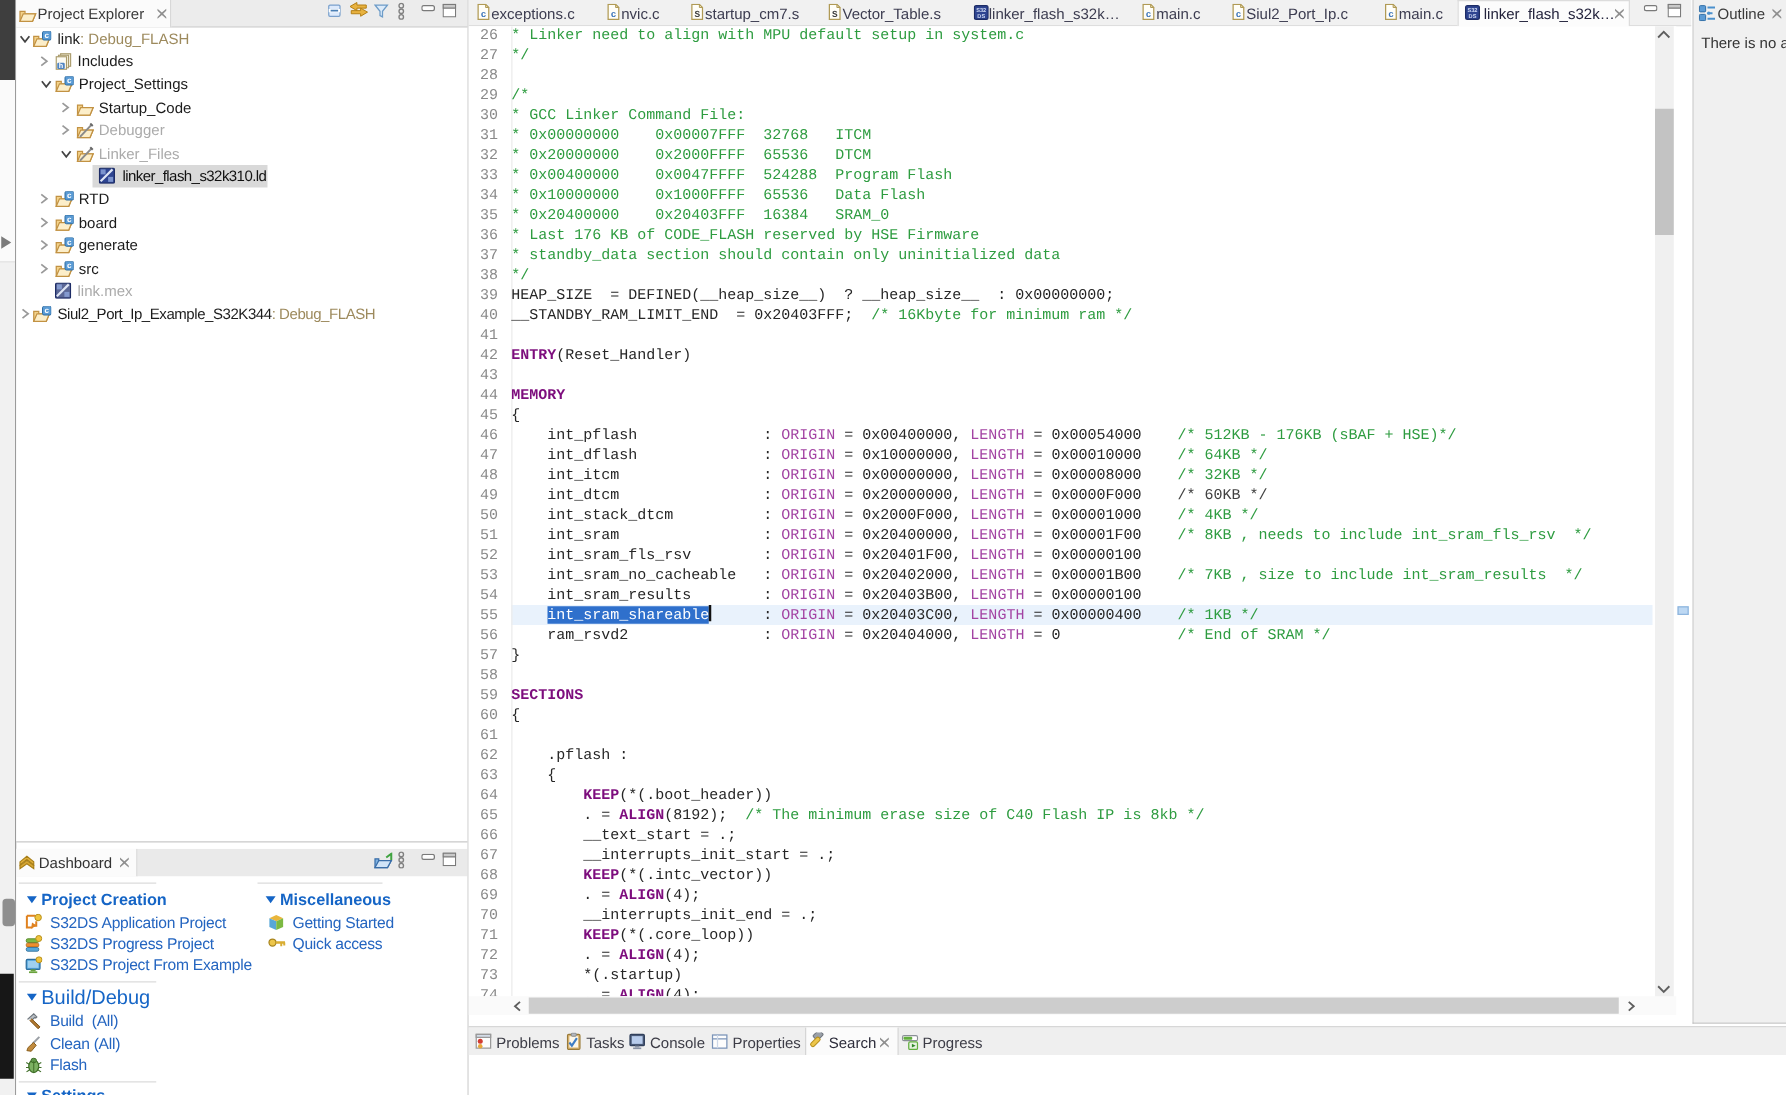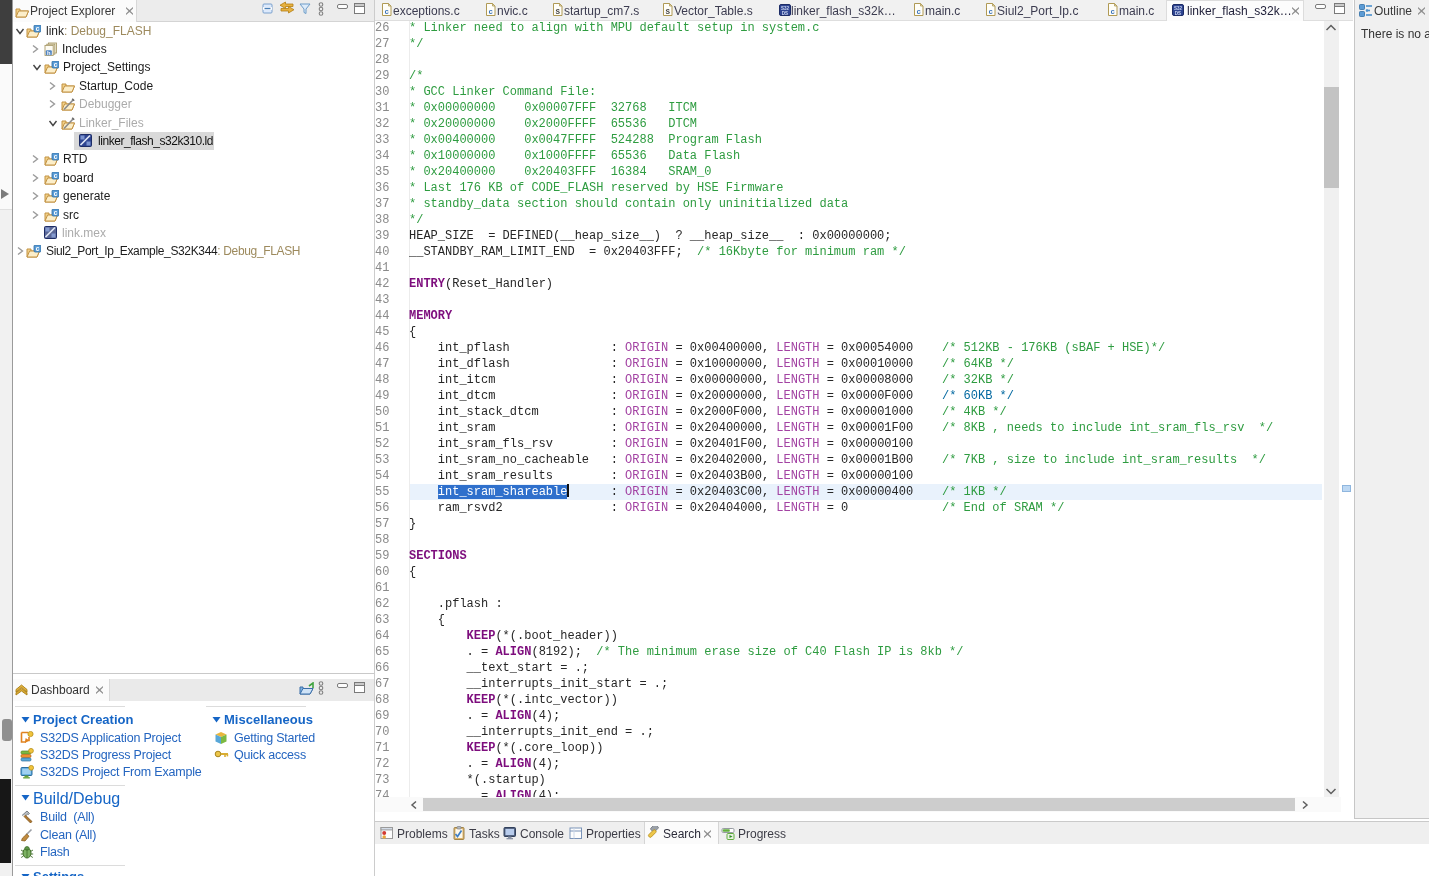--- a/index.html
+++ b/index.html
@@ -345,21 +345,21 @@
     </svg>
 <svg width="11" height="6" viewBox="0 0 11 6" style="position:absolute;left:940px;top:4px">
       <rect x="0.5" y="0.5" width="10" height="4" rx="1.5" fill="#fdfdfd" stroke="#7a7a7a" stroke-width="1"></rect>
     </svg>
 <svg width="11" height="11" viewBox="0 0 11 11" style="position:absolute;left:959px;top:3px">
       <rect x="0.5" y="0.5" width="10" height="10" fill="#fff" stroke="#7a7a7a" stroke-width="1"></rect>
       <rect x="0.5" y="0.5" width="10" height="3" fill="#c9c9c9" stroke="#7a7a7a" stroke-width="1"></rect>
     </svg>
 <div class="abs" style="left:0;top:21px;width:966px;height:776px;overflow:hidden;background:#fff">
 <div class="abs" style="left:34px;top:463px;width:913px;height:16px;background:#e9f2fc"></div>
-<pre class="abs" style="left:0;top:-1px;width:32.5px;text-align:left;color:#8a8a8a">26
+<pre class="abs" style="left:0;top:-1px;width:32.5px;text-align:center;color:#8a8a8a">26
 27
 28
 29
 30
 31
 32
 33
 34
 35
 36
@@ -418,21 +418,21 @@
 HEAP_SIZE  = DEFINED(__heap_size__)  ? __heap_size__  : 0x00000000;
 __STANDBY_RAM_LIMIT_END  = 0x20403FFF;  <span style="color:#2e9c40">/* 16Kbyte for minimum ram */</span>
 
 <b style="color:#7d0d7d">ENTRY</b>(Reset_Handler)
 
 <b style="color:#7d0d7d">MEMORY</b>
 {
     int_pflash              : <span style="color:#a343a3">ORIGIN</span> = 0x00400000, <span style="color:#a343a3">LENGTH</span> = 0x00054000    <span style="color:#2e9c40">/* 512KB - 176KB (sBAF + HSE)*/</span>
     int_dflash              : <span style="color:#a343a3">ORIGIN</span> = 0x10000000, <span style="color:#a343a3">LENGTH</span> = 0x00010000    <span style="color:#2e9c40">/* 64KB */</span>
     int_itcm                : <span style="color:#a343a3">ORIGIN</span> = 0x00000000, <span style="color:#a343a3">LENGTH</span> = 0x00008000    <span style="color:#2e9c40">/* 32KB */</span>
-    int_dtcm                : <span style="color:#a343a3">ORIGIN</span> = 0x20000000, <span style="color:#a343a3">LENGTH</span> = 0x0000F000    <span style="color:#0369a1">/* 60KB */</span>
+    int_dtcm                : <span style="color:#a343a3">ORIGIN</span> = 0x20000000, <span style="color:#a343a3">LENGTH</span> = 0x0000F000    <span style="color:#404040">/* 60KB */</span>
     int_stack_dtcm          : <span style="color:#a343a3">ORIGIN</span> = 0x2000F000, <span style="color:#a343a3">LENGTH</span> = 0x00001000    <span style="color:#2e9c40">/* 4KB */</span>
     int_sram                : <span style="color:#a343a3">ORIGIN</span> = 0x20400000, <span style="color:#a343a3">LENGTH</span> = 0x00001F00    <span style="color:#2e9c40">/* 8KB , needs to include int_sram_fls_rsv  */</span>
     int_sram_fls_rsv        : <span style="color:#a343a3">ORIGIN</span> = 0x20401F00, <span style="color:#a343a3">LENGTH</span> = 0x00000100
     int_sram_no_cacheable   : <span style="color:#a343a3">ORIGIN</span> = 0x20402000, <span style="color:#a343a3">LENGTH</span> = 0x00001B00    <span style="color:#2e9c40">/* 7KB , size to include int_sram_results  */</span>
     int_sram_results        : <span style="color:#a343a3">ORIGIN</span> = 0x20403B00, <span style="color:#a343a3">LENGTH</span> = 0x00000100
     <span style="background:#2f70cc;color:#fff">int_sram_shareable</span><span style="display:inline-block;width:2px;margin-right:-2px;height:13px;background:#111;vertical-align:-2px"></span>      : <span style="color:#a343a3">ORIGIN</span> = 0x20403C00, <span style="color:#a343a3">LENGTH</span> = 0x00000400    <span style="color:#2e9c40">/* 1KB */</span>
     ram_rsvd2               : <span style="color:#a343a3">ORIGIN</span> = 0x20404000, <span style="color:#a343a3">LENGTH</span> = 0             <span style="color:#2e9c40">/* End of SRAM */</span>
 }
 
 <b style="color:#7d0d7d">SECTIONS</b>

